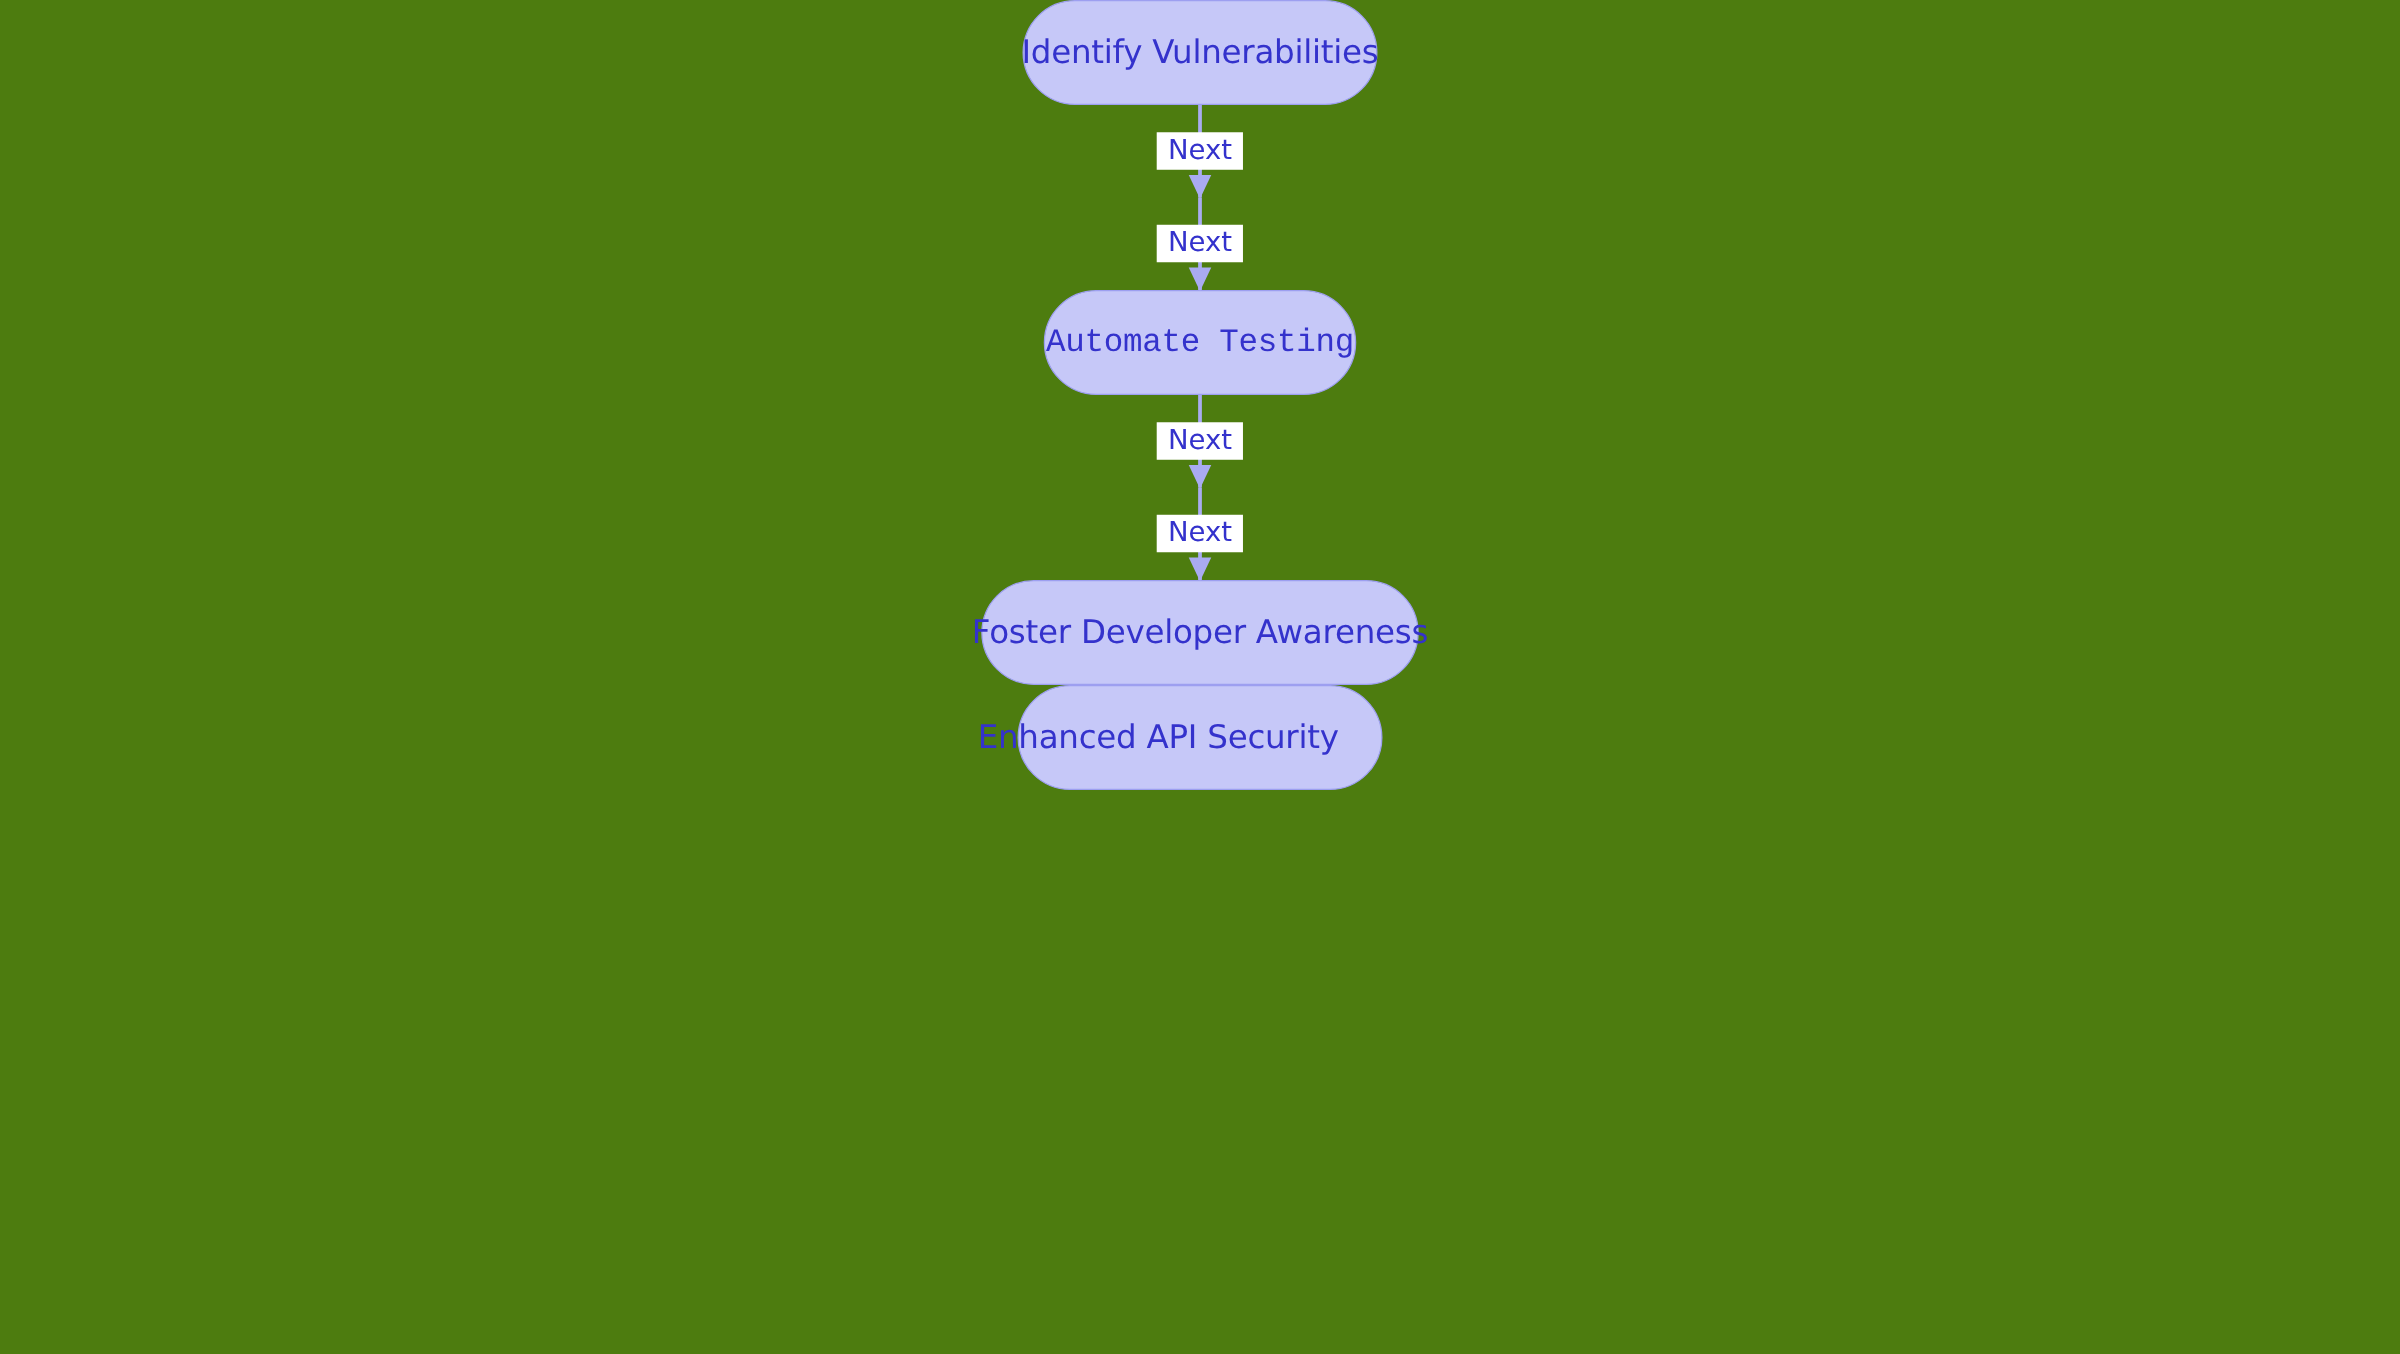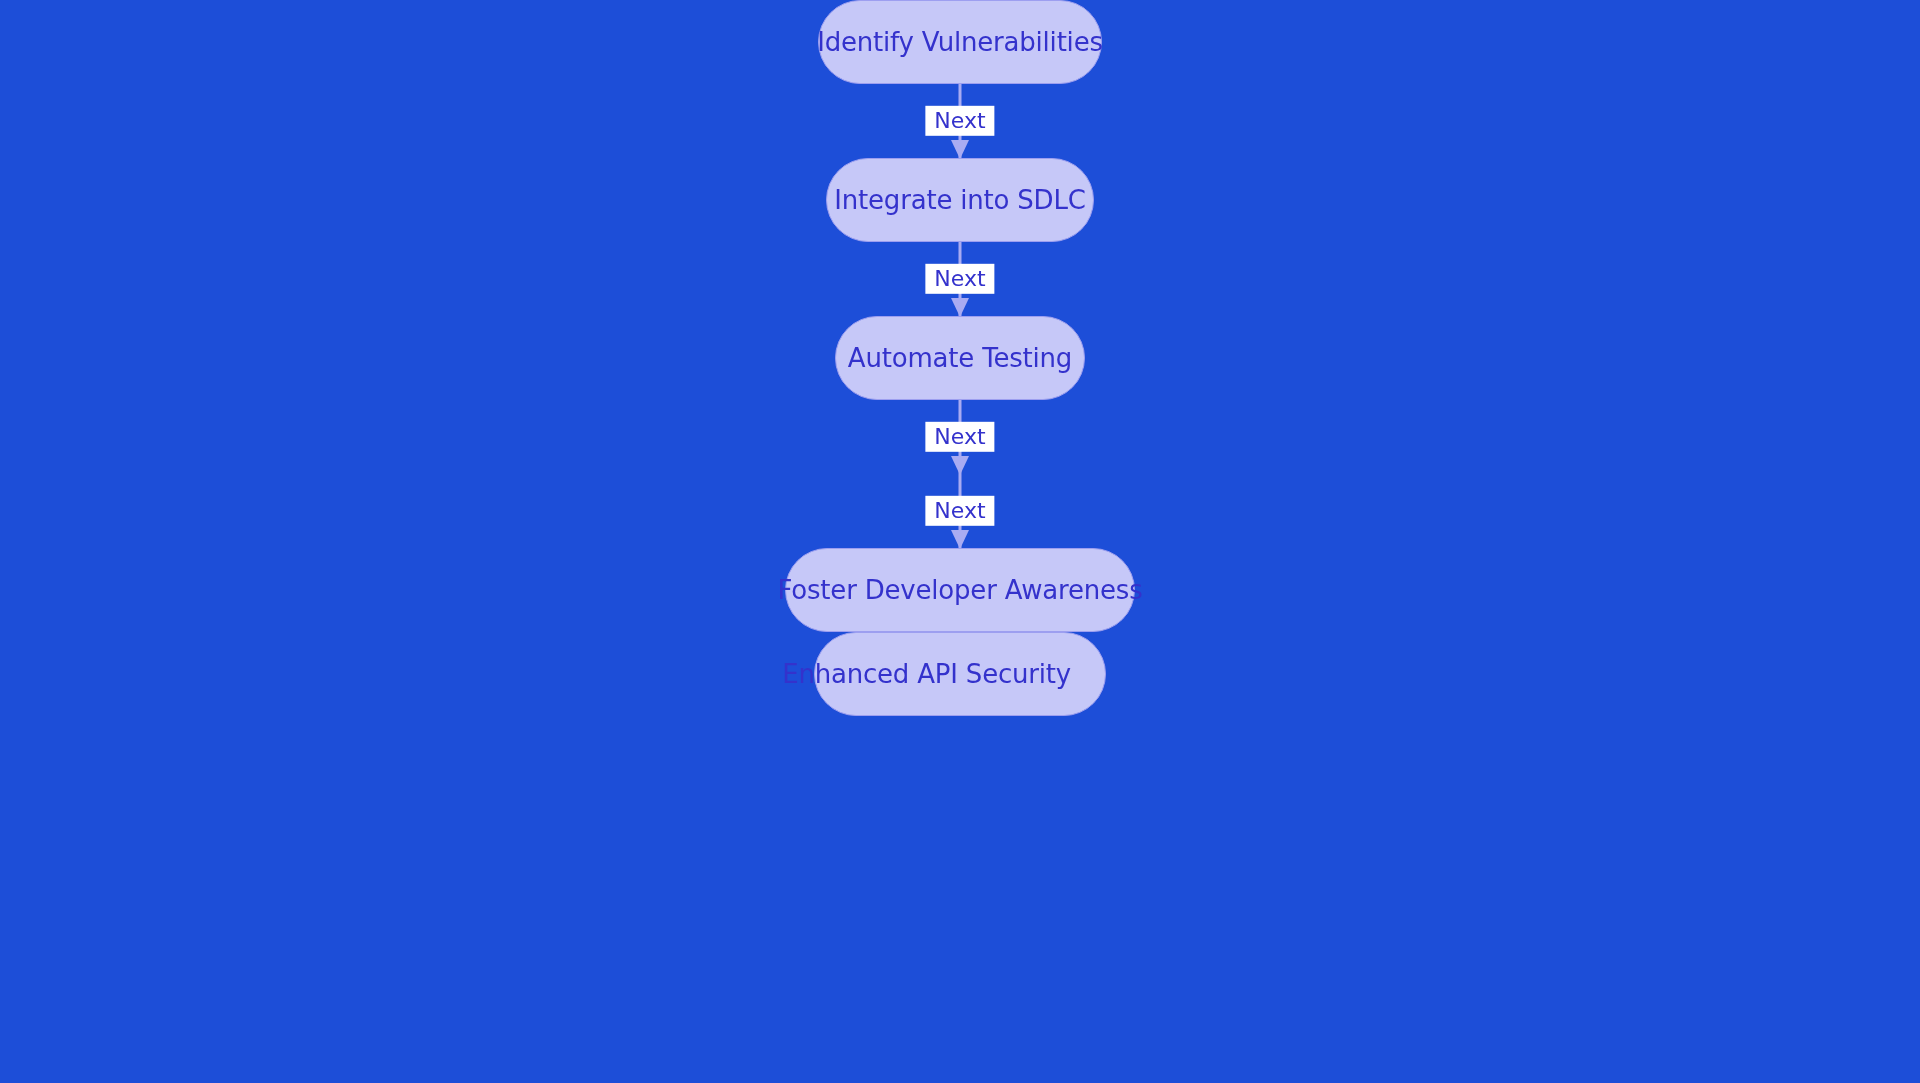--- a/index.html
+++ b/index.html
@@ -11,21 +11,21 @@
     width: 1920px;
     height: 1083px;
     font-family: "DejaVu Sans", sans-serif;
     overflow: hidden;
   }
 
   #flowchart-canvas {
     position: relative;
     width: 1920px;
     height: 1083px;
-    background: #1d4ed8;
+    background: #4d7c0f;
   }
 
   .flow-column {
     position: absolute;
     left: 0;
     top: 0;
     width: 1920px;
     height: 1083px;
     display: flex;
     flex-direction: column;
@@ -48,21 +48,21 @@
     font-size: 26px;
     line-height: 1;
     color: #3432cc;
     letter-spacing: -0.2px;
     white-space: nowrap;
     padding: 0 34px;
   }
 
   .node.n-identify        { width: 284px; }
   .node.n-integrate       { width: 268px; }
-  .node.n-automate        { width: 250px; }
+  .node.n-automate        { width: 250px; font-family: Liberation Mono, monospace; }
   .node.n-implement       { width: 386px; }
   .node.n-foster          { width: 350px; }
   .node.n-enhanced        { width: 292px; justify-content: flex-end; }
 
   
   .connector {
     position: relative;
     width: 240px;
     flex: none;
     display: flex;
@@ -116,23 +116,20 @@
     <div class="node n-identify">
       <span class="node-label">Identify Vulnerabilities</span>
     </div>
 
     <div class="connector c-1">
       <span class="connector-line"></span>
       <span class="connector-arrow"></span>
       <span class="edge-label">Next</span>
     </div>
 
-    <div class="node n-integrate">
-      <span class="node-label">Integrate into SDLC</span>
-    </div>
 
     <div class="connector c-2">
       <span class="connector-line"></span>
       <span class="connector-arrow"></span>
       <span class="edge-label">Next</span>
     </div>
 
     <div class="node n-automate">
       <span class="node-label">Automate Testing</span>
     </div>

